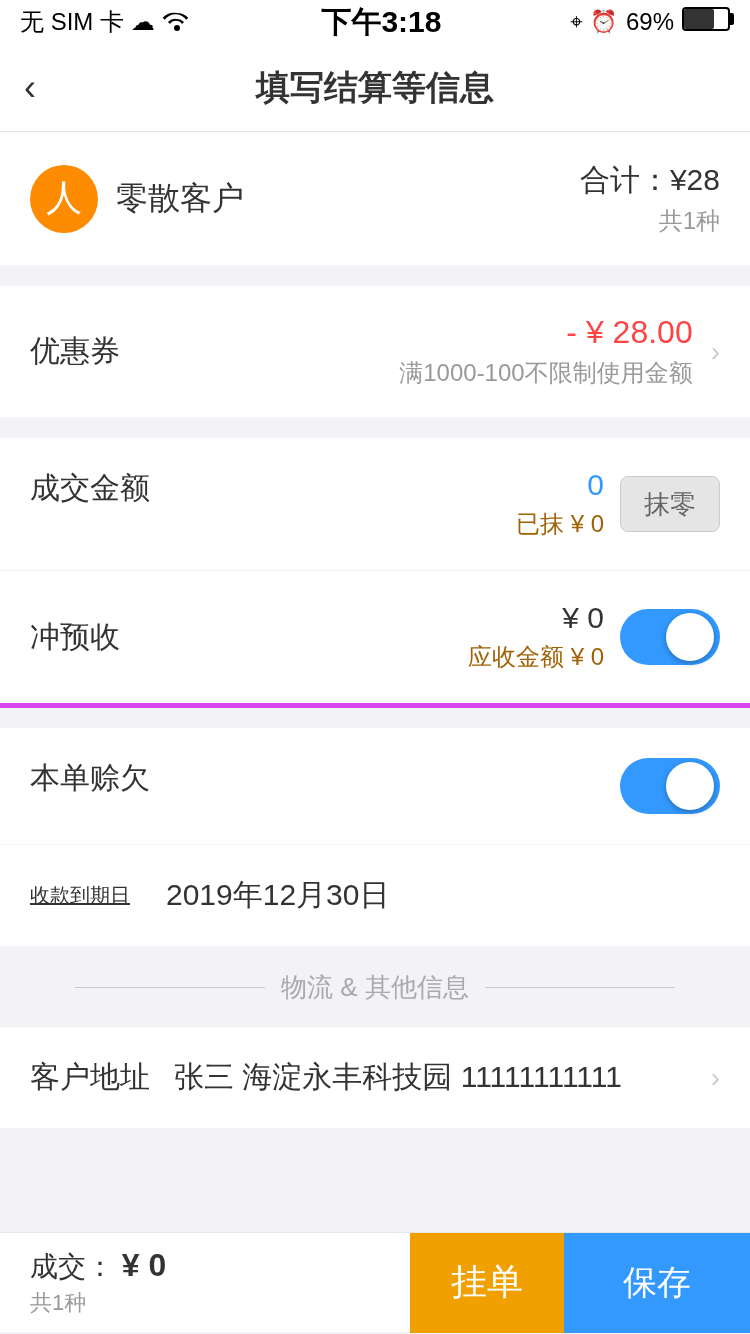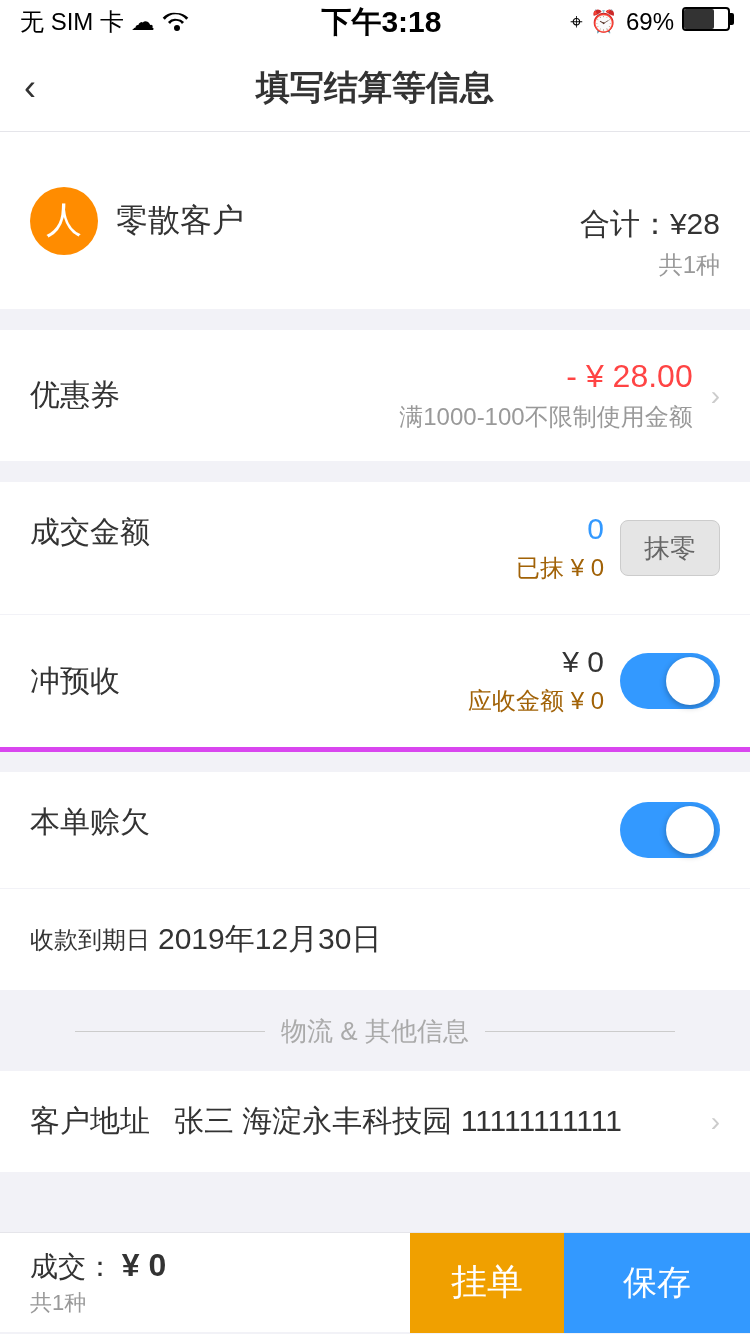--- a/index.html
+++ b/index.html
@@ -74,21 +74,21 @@
       justify-content: space-between;
       border-bottom: 1px solid #f2f2f7;
     }
     .customer-left { display: flex; align-items: center; gap: 18px; }
     .avatar {
       width: 68px; height: 68px; border-radius: 50%; background: #ff8c00;
       display: flex; align-items: center; justify-content: center;
       font-size: 36px; color: #fff;
     }
     .customer-name { font-size: 32px; color: #333; }
-    .customer-right { text-align: right; margin-top: 44px; }
+    .customer-right { text-align: right; }
     .total-price { font-size: 30px; color: #333; }
     .total-count { font-size: 24px; color: #999; margin-top: 4px; }
 
     
     .divider-bg { height: 20px; background: #f2f2f7; }
 
     
     .row-item {
       background: #fff;
       padding: 30px 30px;
@@ -167,21 +167,21 @@
     .address-chevron { font-size: 28px; color: #ccc; margin-left: 8px; }
 
     
     .date-row {
       background: #fff;
       padding: 30px 30px;
       display: flex;
       align-items: center;
       border-bottom: 1px solid #f2f2f7;
     }
-    .date-label { font-size: 24px; color: #333; margin-right: 8px; }
+    .date-label { font-size: 20px; color: #333; margin-right: 36px; text-decoration: underline; }
     .date-value { font-size: 30px; color: #333; }
 
     
     .bottom-bar {
       position: fixed;
       bottom: 2px;
       width: 750px;
       height: 100px;
       background: #fff;
       display: flex;

